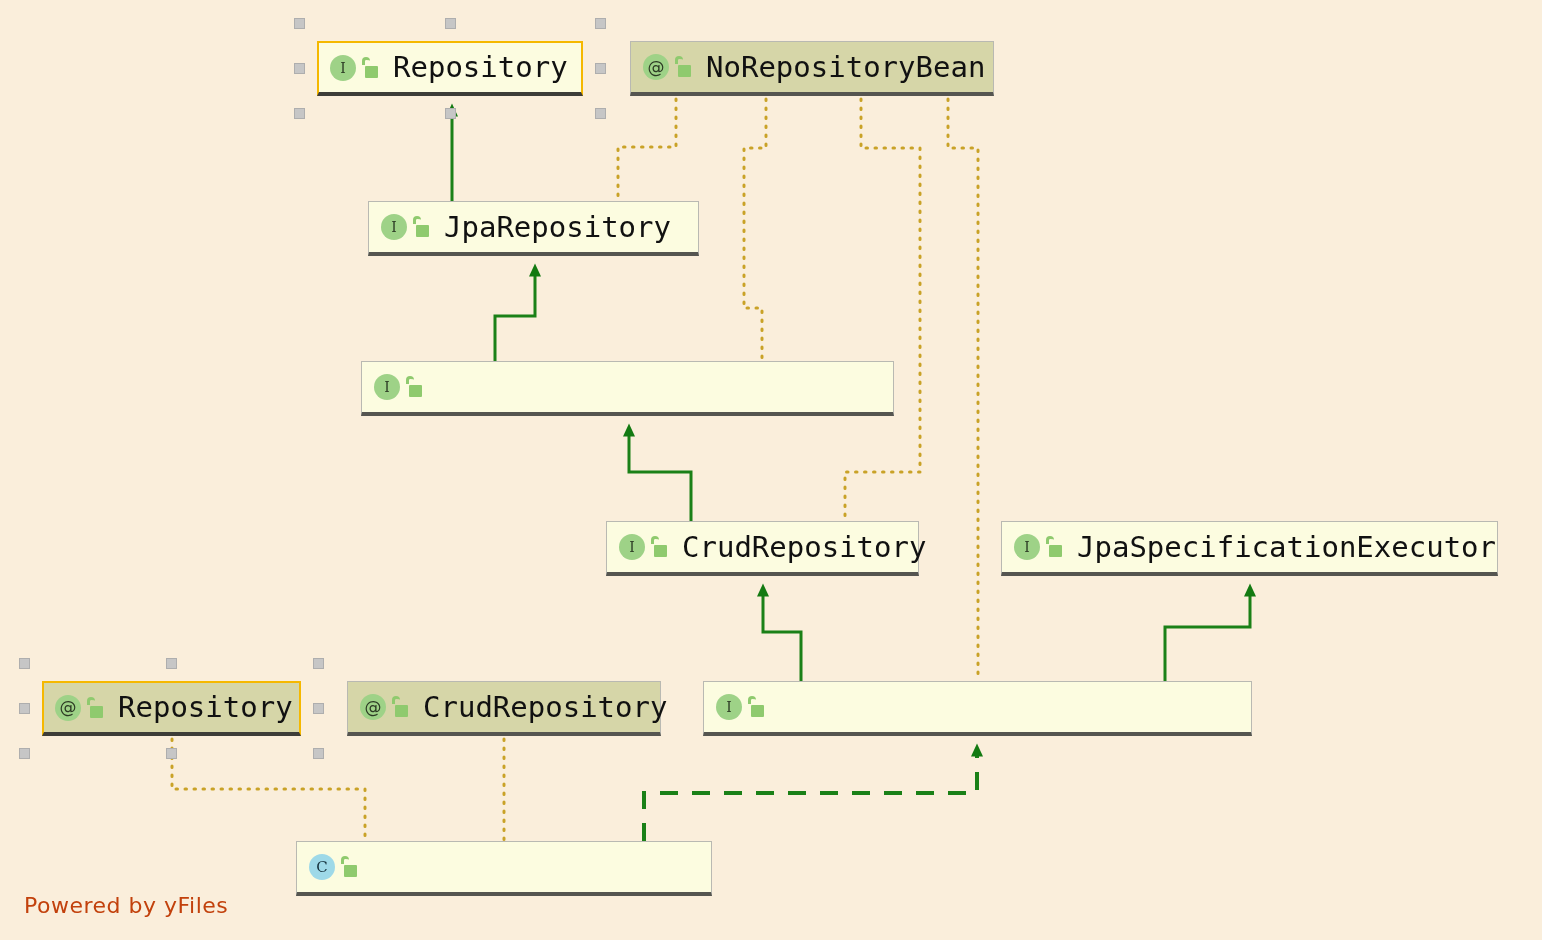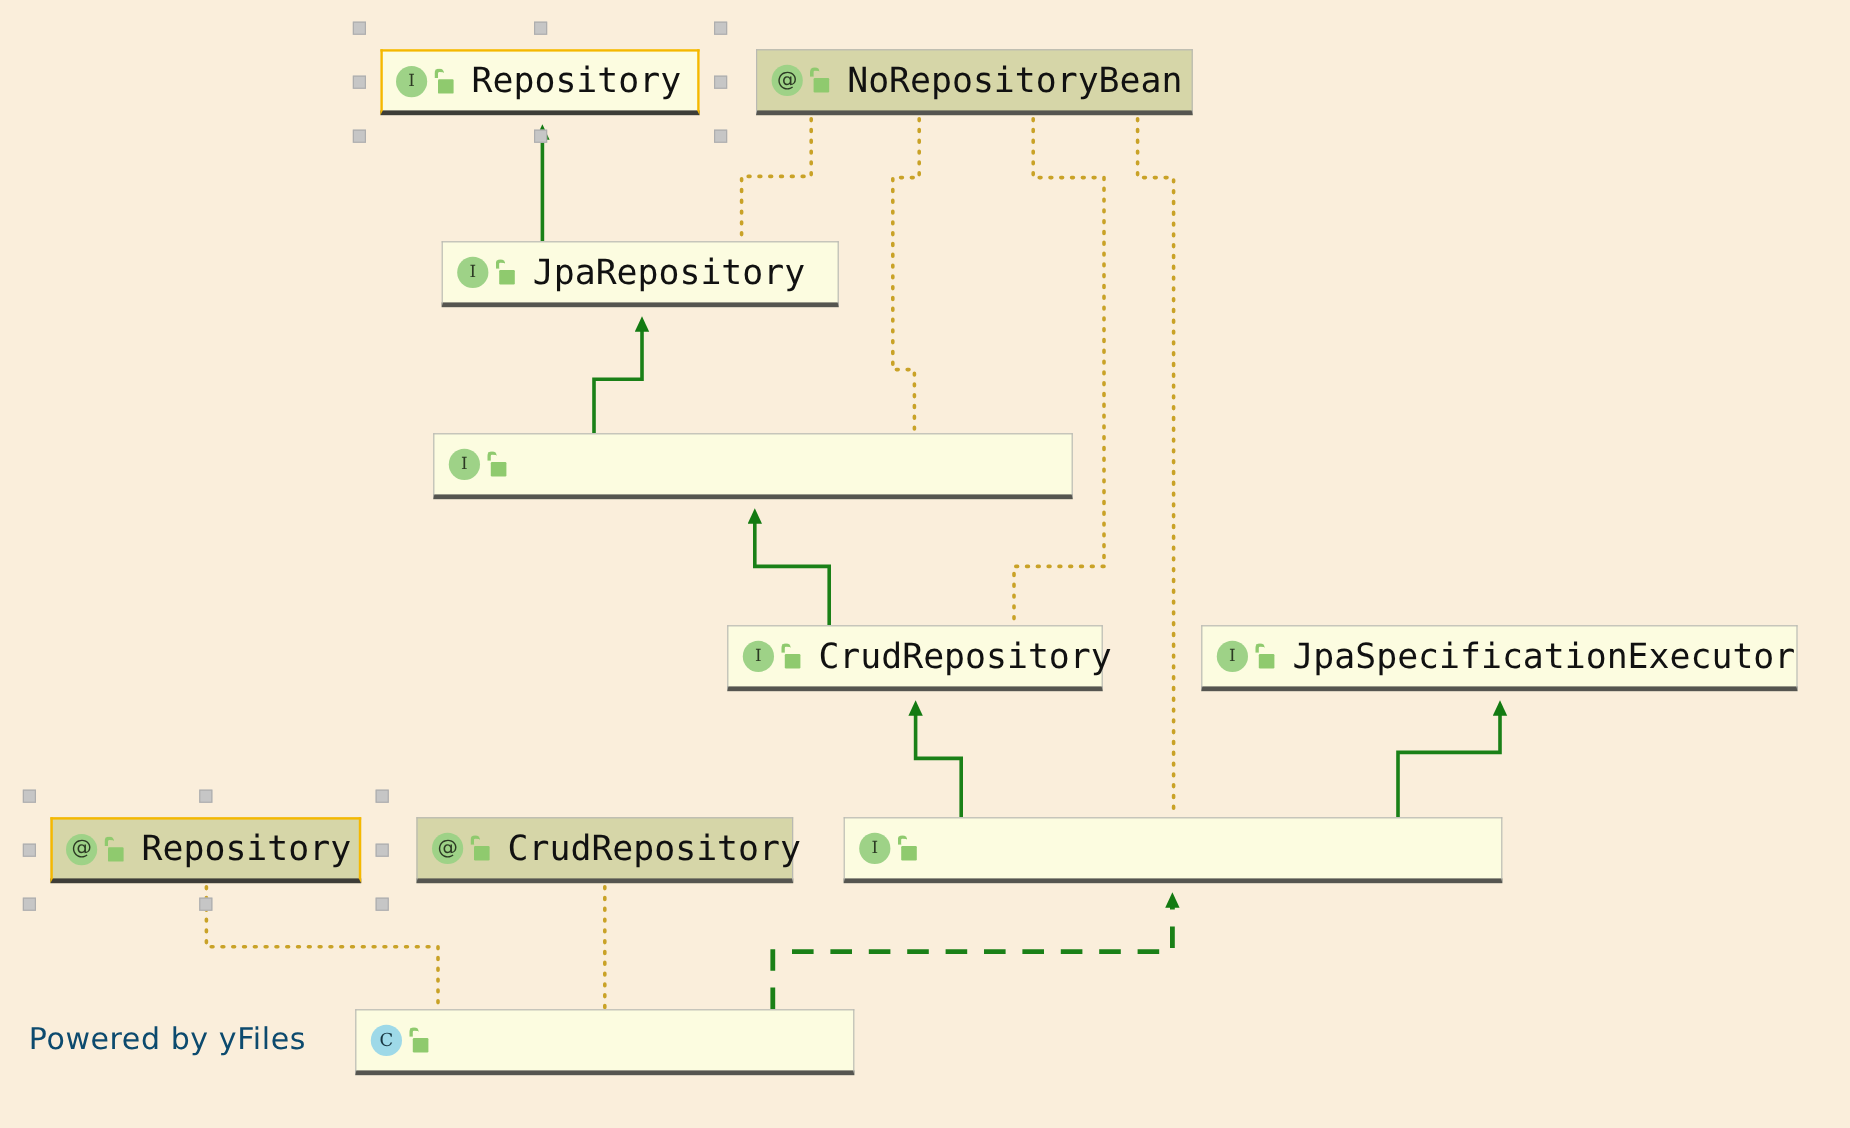--- a/index.html
+++ b/index.html
@@ -129,24 +129,24 @@
     height: 11px;
     background: #c6c6c6;
     border: 1px solid #aeaeae;
     box-sizing: border-box;
   }
 
   
   #watermark {
     position: absolute;
     left: 24px;
-    top: 851px;
+    top: 893px;
     font-family: "DejaVu Sans", "Liberation Sans", sans-serif;
-    font-size: 25px;
-    color: #0c4a6e;
+    font-size: 22px;
+    color: #c2410c;
     letter-spacing: 0.5px;
     user-select: none;
   }
 </style>
 </head>
 <body>
 
 <div id="canvas">
 
   <svg id="edge-layer" width="1542" height="940" viewBox="0 0 1542 940">

